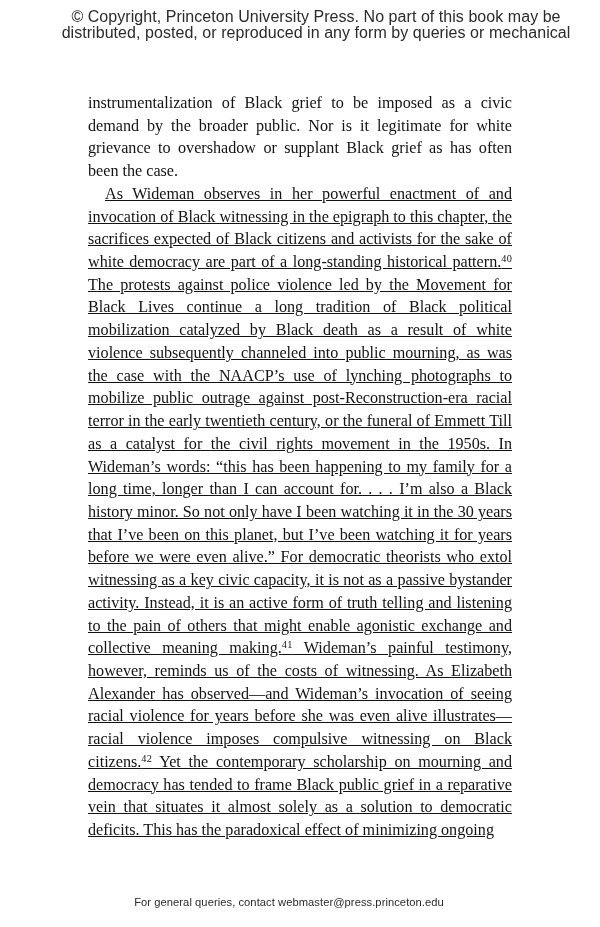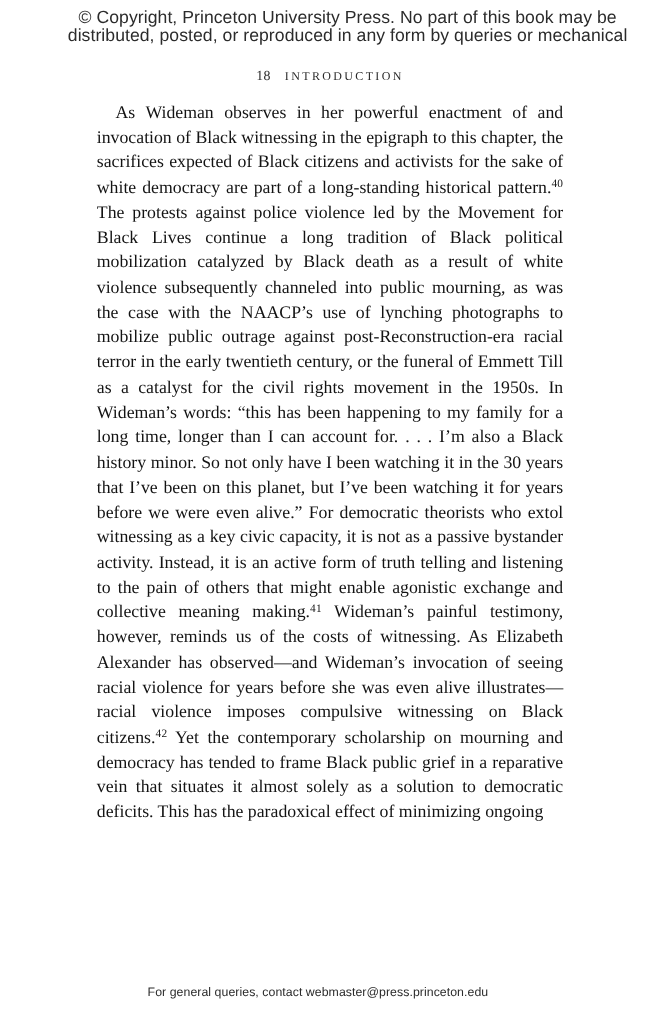--- a/index.html
+++ b/index.html
@@ -77,20 +77,21 @@
     margin: 0;
     font-size: 16.15px;
     line-height: 22.72px;
     text-align: justify;
     text-justify: inter-word;
     color: #131313;
     -webkit-font-smoothing: antialiased;
   }
   .body-par.indent {
     text-indent: 17px;
+    text-decoration: underline;
   }
   
 
   sup.fn {
     font-size: 0.64em;
     vertical-align: 0.48em;
     line-height: 0;
     letter-spacing: 0.2px;
   }
 
@@ -110,26 +111,24 @@
 </head>
 <body>
 
 <div class="page">
 
   <div class="copyright-block">
     <span class="cline">© Copyright, Princeton University Press. No part of this book may be</span>
     <span class="cline">distributed, posted, or reproduced in any form by queries or mechanical</span>
   </div>
 
-  <div class="running-head">
-    <span class="folio">18</span><span class="rh-gap"></span><span class="rh-title">INTRODUCTION</span>
-  </div>
 
   <div class="text-column">
 
+    <p class="body-par">instrumentalization of Black grief to be imposed as a civic demand by the broader public. Nor is it legitimate for white grievance to overshadow or supplant Black grief as has often been the case.</p>
 
     <p class="body-par indent"><span>As Wideman observes in her powerful enactment of and invocation of Black witnessing in the epigraph to this chapter, the sacrifices expected of Black citizens and activists for the sake of white democracy are part of a long-standing historical pattern.</span><sup class="fn">40</sup><span> The protests against police violence led by the Movement for Black Lives continue a long tradition of Black political mobilization catalyzed by Black death as a result of white violence subsequently channeled into public mourning, as was the case with the NAACP’s use of lynching photographs to mobilize public outrage against post-Reconstruction-era racial terror in the early twentieth century, or the funeral of Emmett Till as a catalyst for the civil rights movement in the 1950s. In Wideman’s words: “this has been happening to my family for a long time, longer than I can account for. . . . I’m also a Black history minor. So not only have I been watching it in the 30 years that I’ve been on this planet, but I’ve been watching it for years before we were even alive.” For democratic theorists who extol witnessing as a key civic capacity, it is not as a passive bystander activity. Instead, it is an active form of truth telling and listening to the pain of others that might enable agonistic exchange and collective meaning making.</span><sup class="fn">41</sup><span> Wideman’s painful testimony, however, reminds us of the costs of witnessing. As Elizabeth Alexander has observed—and Wideman’s invocation of seeing racial violence for years before she was even alive illustrates—racial violence imposes compulsive witnessing on Black citizens.</span><sup class="fn">42</sup><span> Yet the contemporary scholarship on mourning and democracy has tended to frame Black public grief in a reparative vein that situates it almost solely as a solution to democratic deficits. This has the paradoxical effect of minimizing ongoing</span></p>
 
   </div>
 
   <div class="footer-note">For general queries, contact webmaster@press.princeton.edu</div>
 
 </div>
 
 </body></html>

